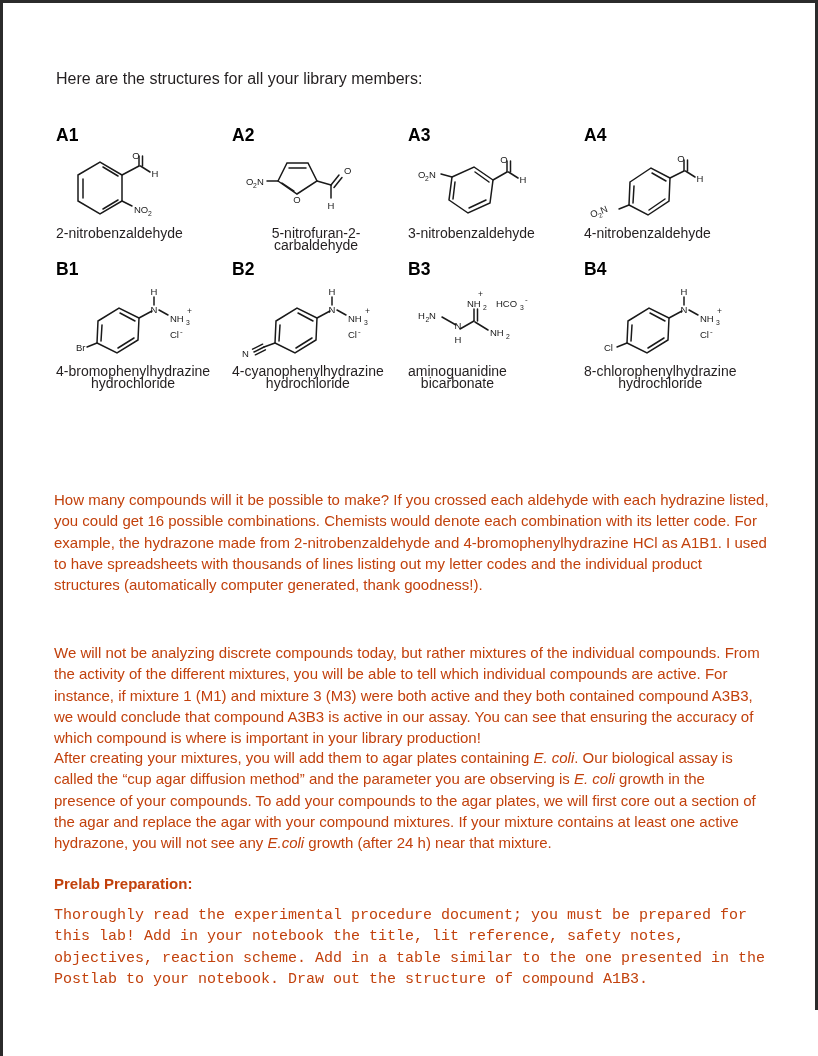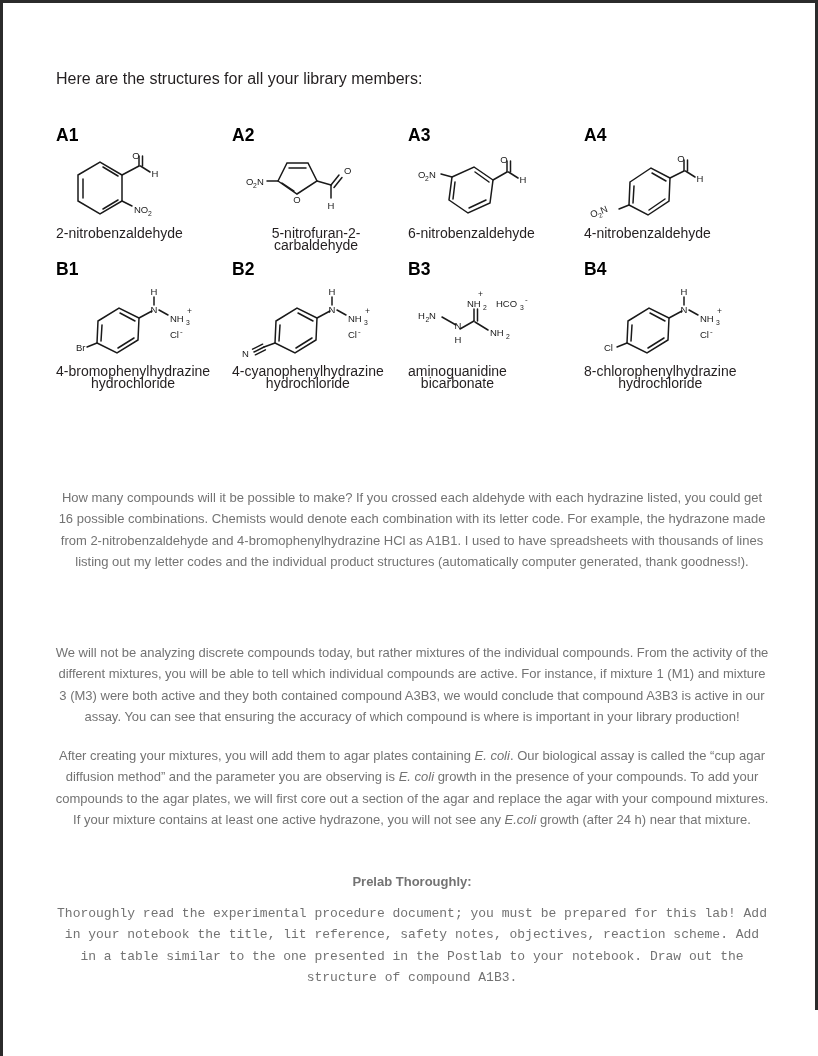--- a/index.html
+++ b/index.html
@@ -90,24 +90,24 @@
     color: #231f20;
     margin-top: 3px;
     max-width: 168px;
   }
 
   
   .body-block {
     position: absolute;
     left: 54px;
     width: 716px;
-    font-size: 13px;
+    font-size: 15px;
     line-height: 21.3px;
-    color: #737373;
-    text-align: center;
+    color: #c2410c;
+    text-align: left;
   }
   .p-compounds { top: 474px; }
   .p-mixtures  { top: 610px; margin-top: 32px; }
   .p-agar      { top: 732px; }
   .h-prelab    { top: 858px; font-weight: bold; }
   .p-prelab    { top: 890px; font-family: Liberation Mono, monospace; }
   .it { font-style: italic; }
 </style>
 </head>
 <body>
@@ -214,21 +214,21 @@
               </g>
               <g font-family="'Liberation Sans', sans-serif" fill="#1a1a1a">
                 <text x="10" y="27" font-size="9.5">O</text>
                 <text x="17" y="30" font-size="6.8">2</text>
                 <text x="21" y="27" font-size="9.5">N</text>
                 <text x="96" y="12" font-size="9.5" text-anchor="middle">O</text>
                 <text x="115" y="32" font-size="9.5" text-anchor="middle">H</text>
               </g>
             </svg>
           </div>
-          <div class="struct-name">6-nitrobenzaldehyde</div>
+          <div class="struct-name">3-nitrobenzaldehyde</div>
         </div>
 
         <div class="struct-cell">
           <div class="struct-code">A4</div>
           <div class="struct-art">
             <svg width="130" height="74" viewBox="0 0 130 74">
               <g stroke="#1a1a1a" stroke-width="1.5" fill="none" stroke-linecap="round">
 
                 <polygon points="46,31 67,17 86,27 85,50 64,64 45,54"></polygon>
 
@@ -411,18 +411,18 @@
         </div>
       </div>
     </div>
 
     <p class="body-block p-compounds">How many compounds will it be possible to make?  If you crossed each aldehyde with each hydrazine listed, you could get 16 possible combinations.  Chemists would denote each combination with its letter code.  For example, the hydrazone made from 2-nitrobenzaldehyde and 4-bromophenylhydrazine HCl as A1B1.  I used to have spreadsheets with thousands of lines listing out my letter codes and the individual product structures (automatically computer generated, thank goodness!).</p>
 
     <p class="body-block p-mixtures">  We will not be analyzing discrete compounds today, but rather mixtures of the individual compounds.  From the activity of the different mixtures, you will be able to tell which individual compounds are active.  For instance, if mixture 1 (M1) and mixture 3 (M3) were both active and they both contained compound A3B3, we would conclude that compound A3B3 is active in our assay.   You can see that ensuring the accuracy of which compound is where is important in your library production!</p>
 
     <p class="body-block p-agar"><span>  After creating your mixtures, you will add them to agar plates containing </span><span class="it">E. coli</span><span>.  Our biological assay is called the “cup agar diffusion method” and the parameter you are observing is </span><span class="it">E. coli</span><span> growth in the presence of your compounds.  To add your compounds to the agar plates, we will first core out a section of the agar and replace the agar with your compound mixtures.   If your mixture contains at least one active hydrazone, you will not see any </span><span class="it">E.coli</span><span> growth (after 24 h) near that mixture.</span></p>
 
-    <p class="body-block h-prelab">Prelab Thoroughly:</p>
+    <p class="body-block h-prelab">Prelab Preparation:</p>
 
     <p class="body-block p-prelab">Thoroughly read the experimental procedure document; you must be prepared for this lab!  Add in your notebook the title, lit reference, safety notes, objectives, reaction scheme.  Add in a table similar to the one presented in the Postlab to your notebook.  Draw out the structure of compound A1B3.</p>
 
   </div>
 </div>
 
 </body></html>

